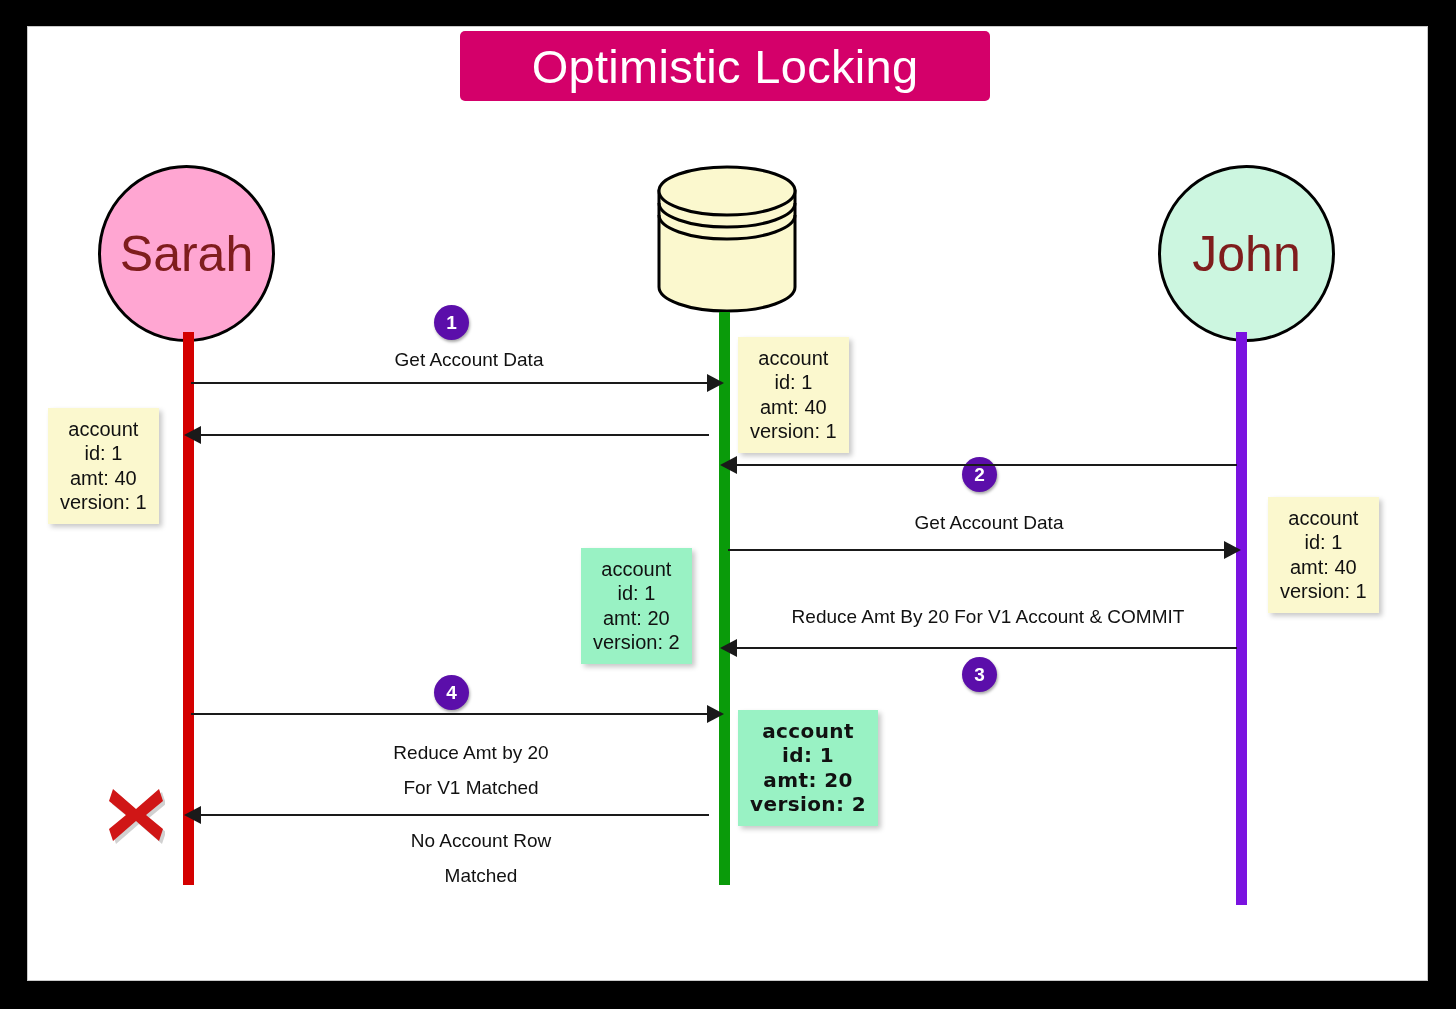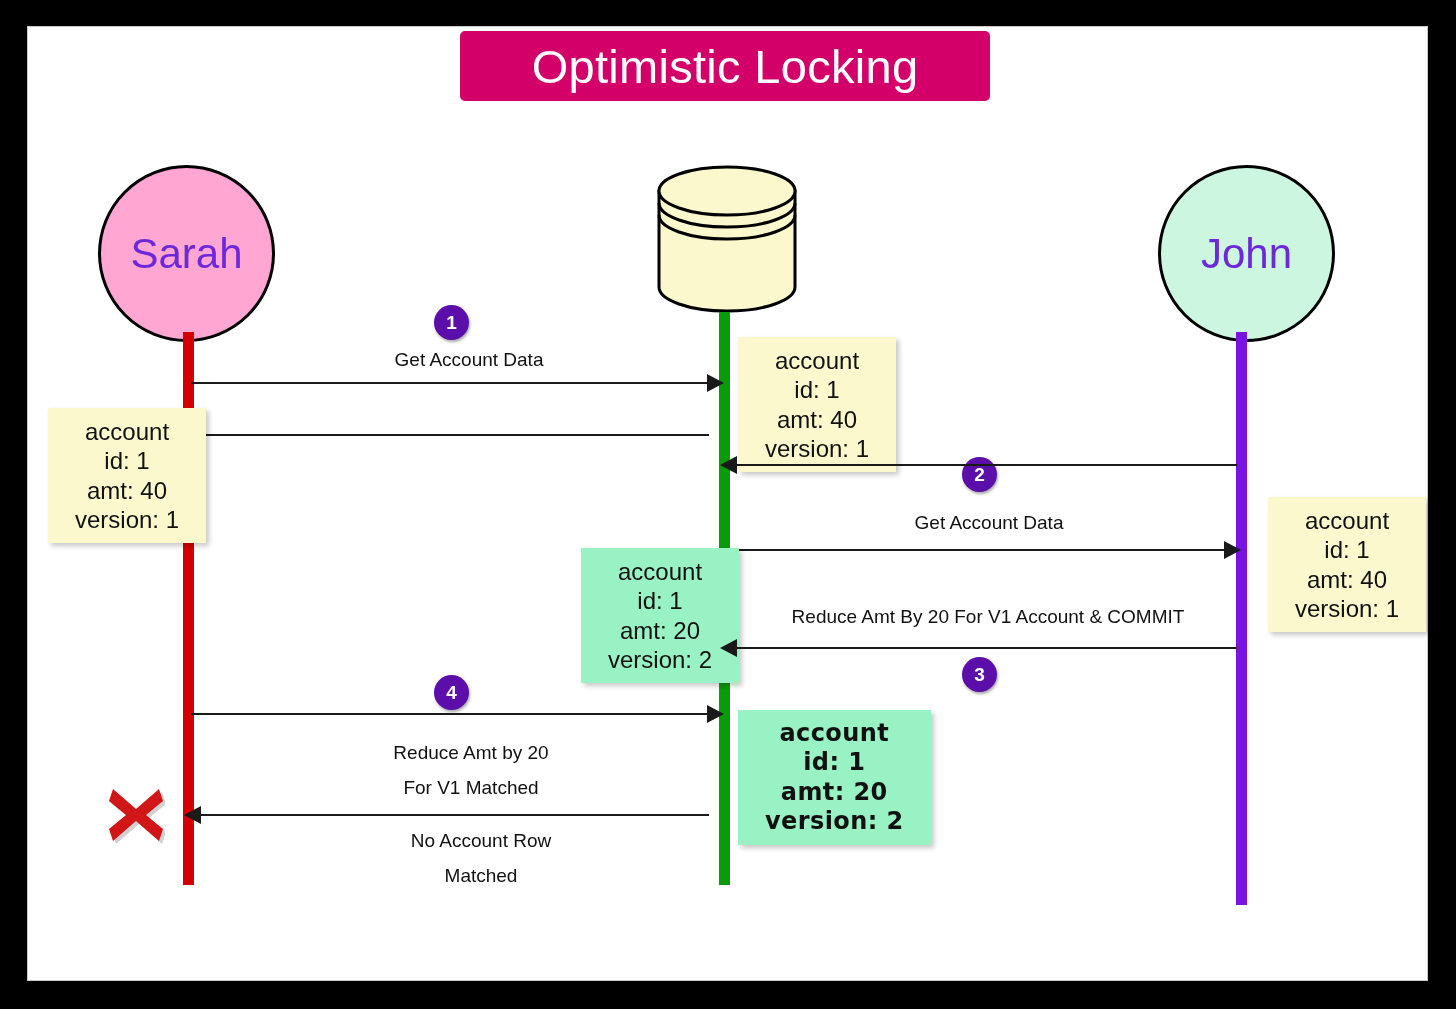--- a/index.html
+++ b/index.html
@@ -10,21 +10,21 @@
           background:#fff;box-shadow:0 0 0 1px #c9c9c9;}
 
   
   #title-banner{position:absolute;left:432px;top:4px;width:530px;height:70px;
     background:#d4006a;border-radius:5px;display:flex;align-items:center;justify-content:center;}
   #title-text{color:#fff;font-size:47px;font-weight:400;letter-spacing:.3px;white-space:nowrap;}
 
   
   .actor-circle{position:absolute;border:3px solid #000;border-radius:50%;
     display:flex;align-items:center;justify-content:center;box-sizing:border-box;}
-  .actor-label{font-size:42px;color:#6d28d9;}
+  .actor-label{font-size:50px;color:#7f1d1d;}
 
   #actor-sarah{left:70px;top:138px;width:177px;height:177px;background:#ffa6d2;}
   #actor-john{left:1130px;top:138px;width:177px;height:177px;background:#ccf6e0;}
 
   
   #db-shape{position:absolute;left:625px;top:138px;width:148px;height:148px;}
 
   
   .lifeline{position:absolute;width:11px;}
   #lifeline-sarah{left:155px;top:305px;height:553px;background:#d40000;}
@@ -42,22 +42,22 @@
   .msg-label{position:absolute;font-size:19px;color:#111;white-space:nowrap;text-align:center;}
   .msg-label .l2{display:block;margin-top:13px;}
 
   
   .step-badge{position:absolute;width:35px;height:35px;border-radius:50%;
     background:#5b0eaa;color:#fff;font-size:19px;font-weight:bold;
     display:flex;align-items:center;justify-content:center;
     box-shadow:1px 2px 3px rgba(0,0,0,.35);}
 
   
-  .note{position:absolute;box-sizing:border-box;padding:9px 27px;
-    font-size:24px;line-height:1.22;text-align:center;color:#111;
+  .note{position:absolute;box-sizing:border-box;padding:9px 12px;
+    font-size:20px;line-height:1.22;text-align:center;color:#111;
     box-shadow:3px 3px 5px rgba(0,0,0,.22);}
   .note-yellow{background:#fbf8ce;}
   .note-green{background:#99f2c4;}
   .note.handwritten{font-family:"DejaVu Sans",sans-serif;font-weight:bold;letter-spacing:.4px;}
   .note div{white-space:nowrap;}
 
   
   #fail-x{position:absolute;left:75px;top:755px;width:62px;height:62px;}
 </style>
 </head>

